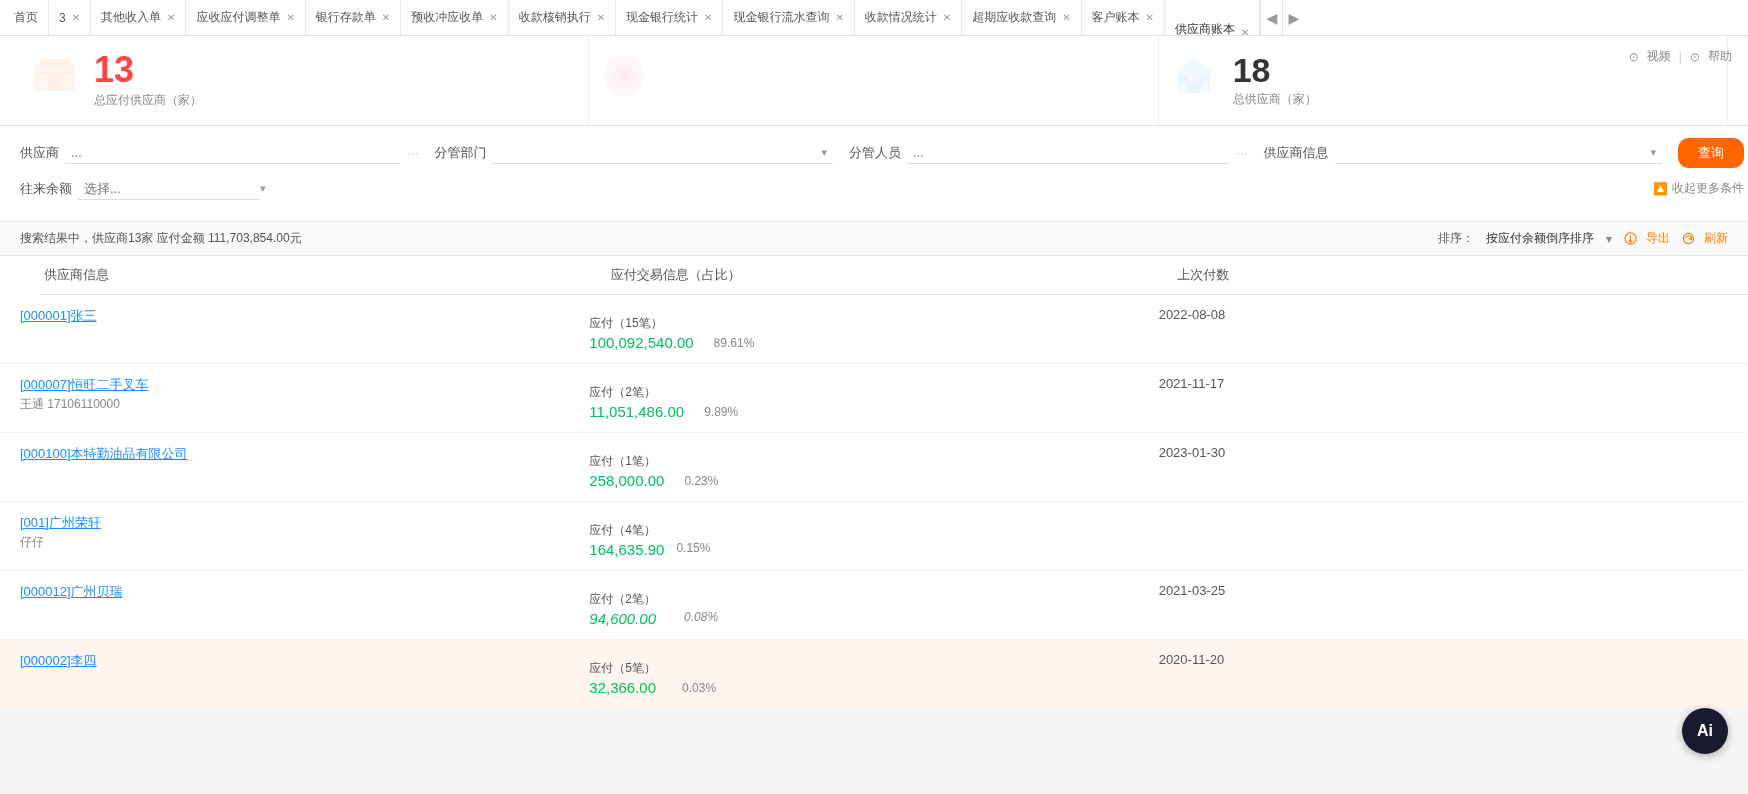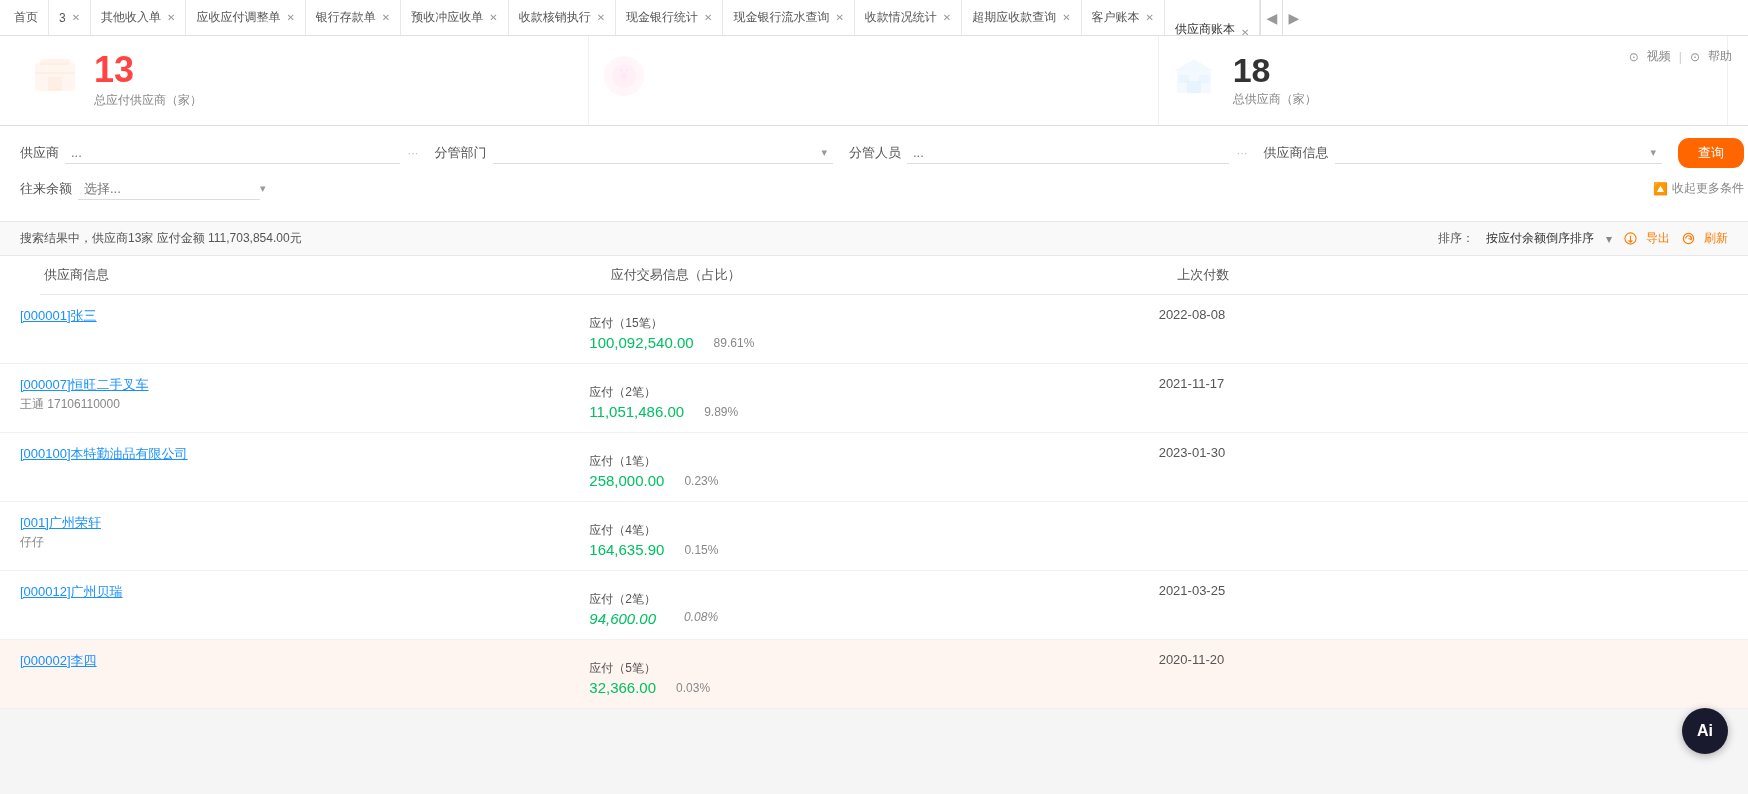--- a/index.html
+++ b/index.html
@@ -461,21 +461,21 @@
     <div class="last-pay">2023-01-30</div>
   </div>
 
   <div class="table-row">
     <div>
       <span class="supplier-name">[001]广州荣轩</span>
       <div class="supplier-sub">仔仔</div>
     </div>
     <div>
       <div class="payable-count">应付（4笔）</div>
-      <div style="display:flex;align-items:center;gap:10px;">
+      <div style="display:flex;gap:2px;">
         <span class="payable-amount">164,635.90</span>
         <span class="payable-pct">0.15%</span>
       </div>
     </div>
     <div class="last-pay"></div>
   </div>
 
   <div class="table-row">
     <div>
       <span class="supplier-name">[000012]广州贝瑞</span>
@@ -489,21 +489,21 @@
     </div>
     <div class="last-pay">2021-03-25</div>
   </div>
 
   <div class="table-row highlighted">
     <div>
       <span class="supplier-name">[000002]李四</span>
     </div>
     <div>
       <div class="payable-count">应付（5笔）</div>
-      <div style="display:flex;align-items:center;gap:10px;">
+      <div style="display:flex;align-items:center;gap:16px;">
         <span class="payable-amount">32,366.00</span>
         <span class="payable-pct">0.03%</span>
       </div>
     </div>
     <div class="last-pay">2020-11-20</div>
   </div>
 </div>
 
 <div style="position:fixed; bottom:40px; right:20px; background:#1a1a2e; color:#fff; border-radius:50%; width:46px; height:46px; display:flex; align-items:center; justify-content:center; font-size:16px; font-weight:bold; cursor:pointer; box-shadow: 0 2px 8px rgba(0,0,0,0.3);">Ai</div>
 

